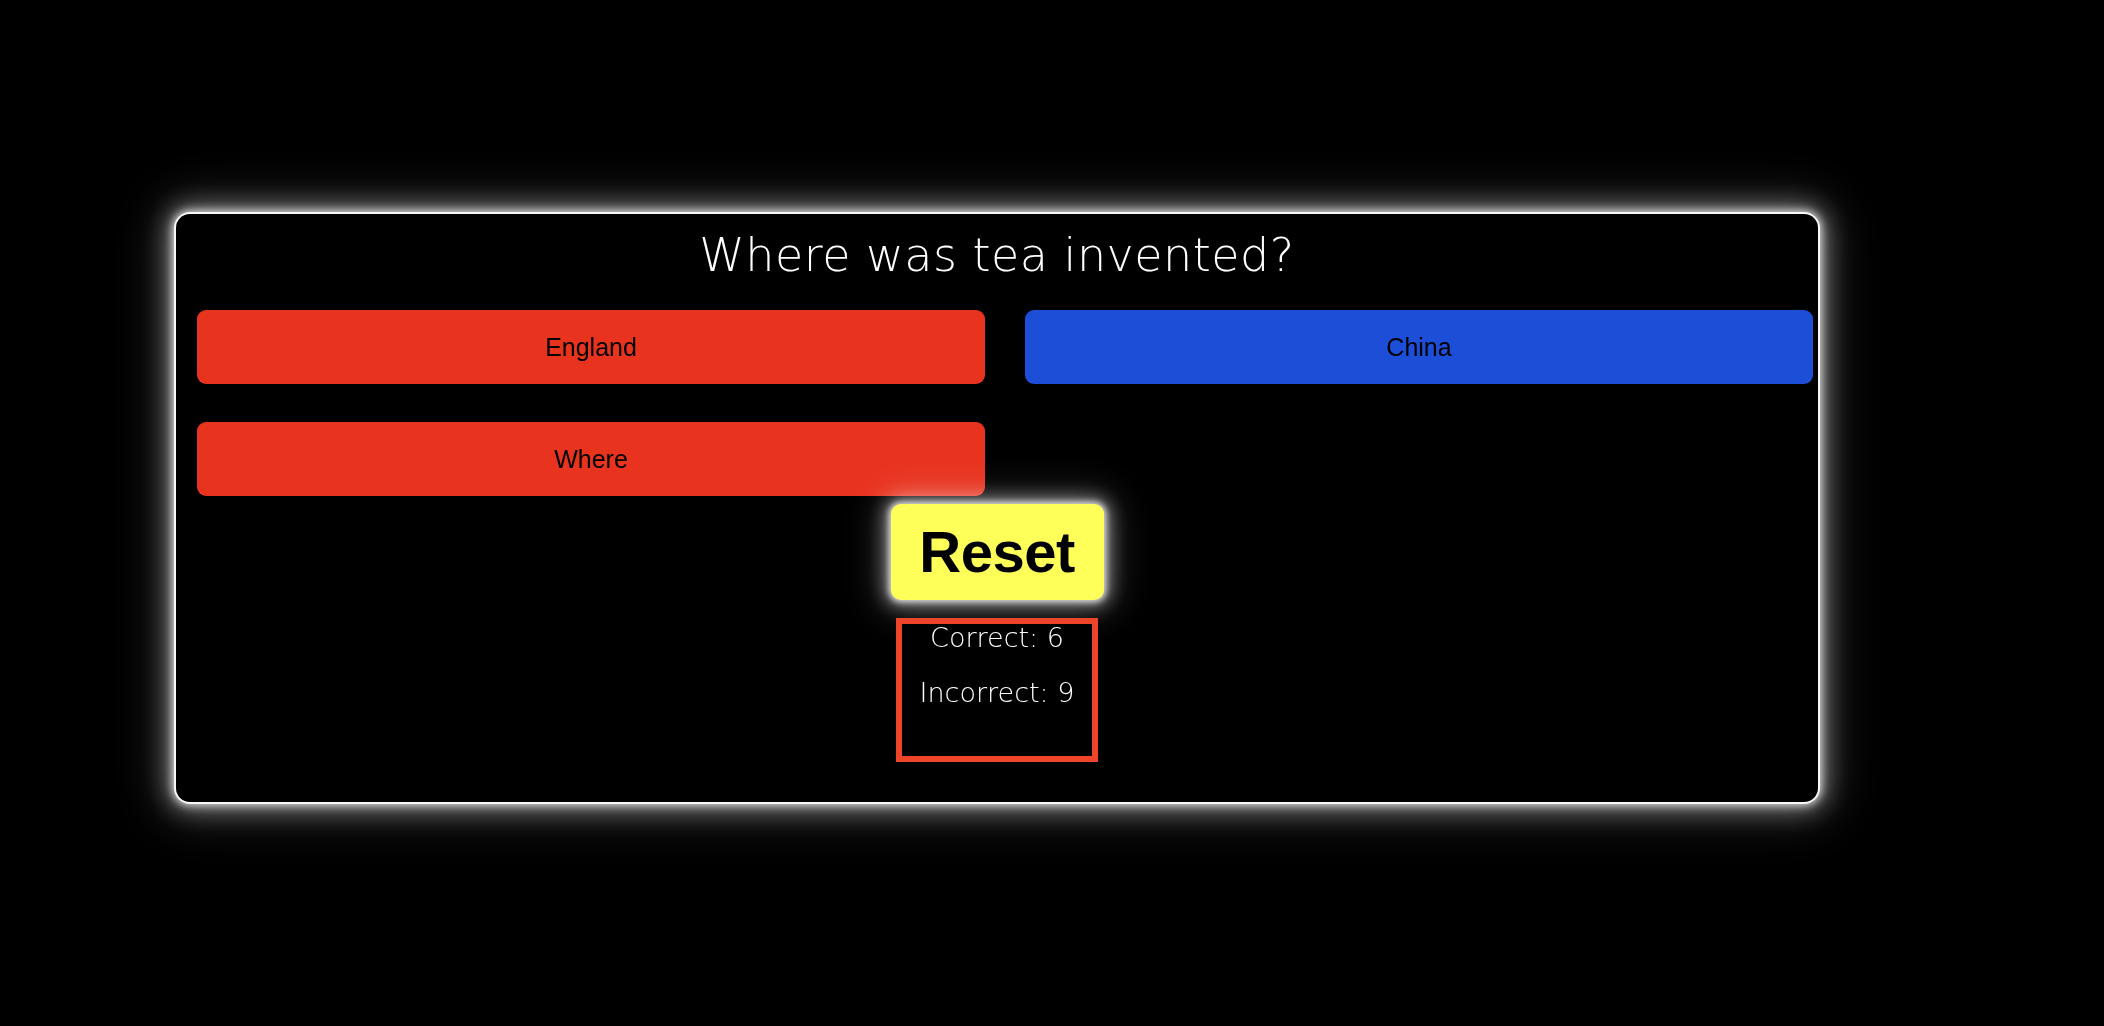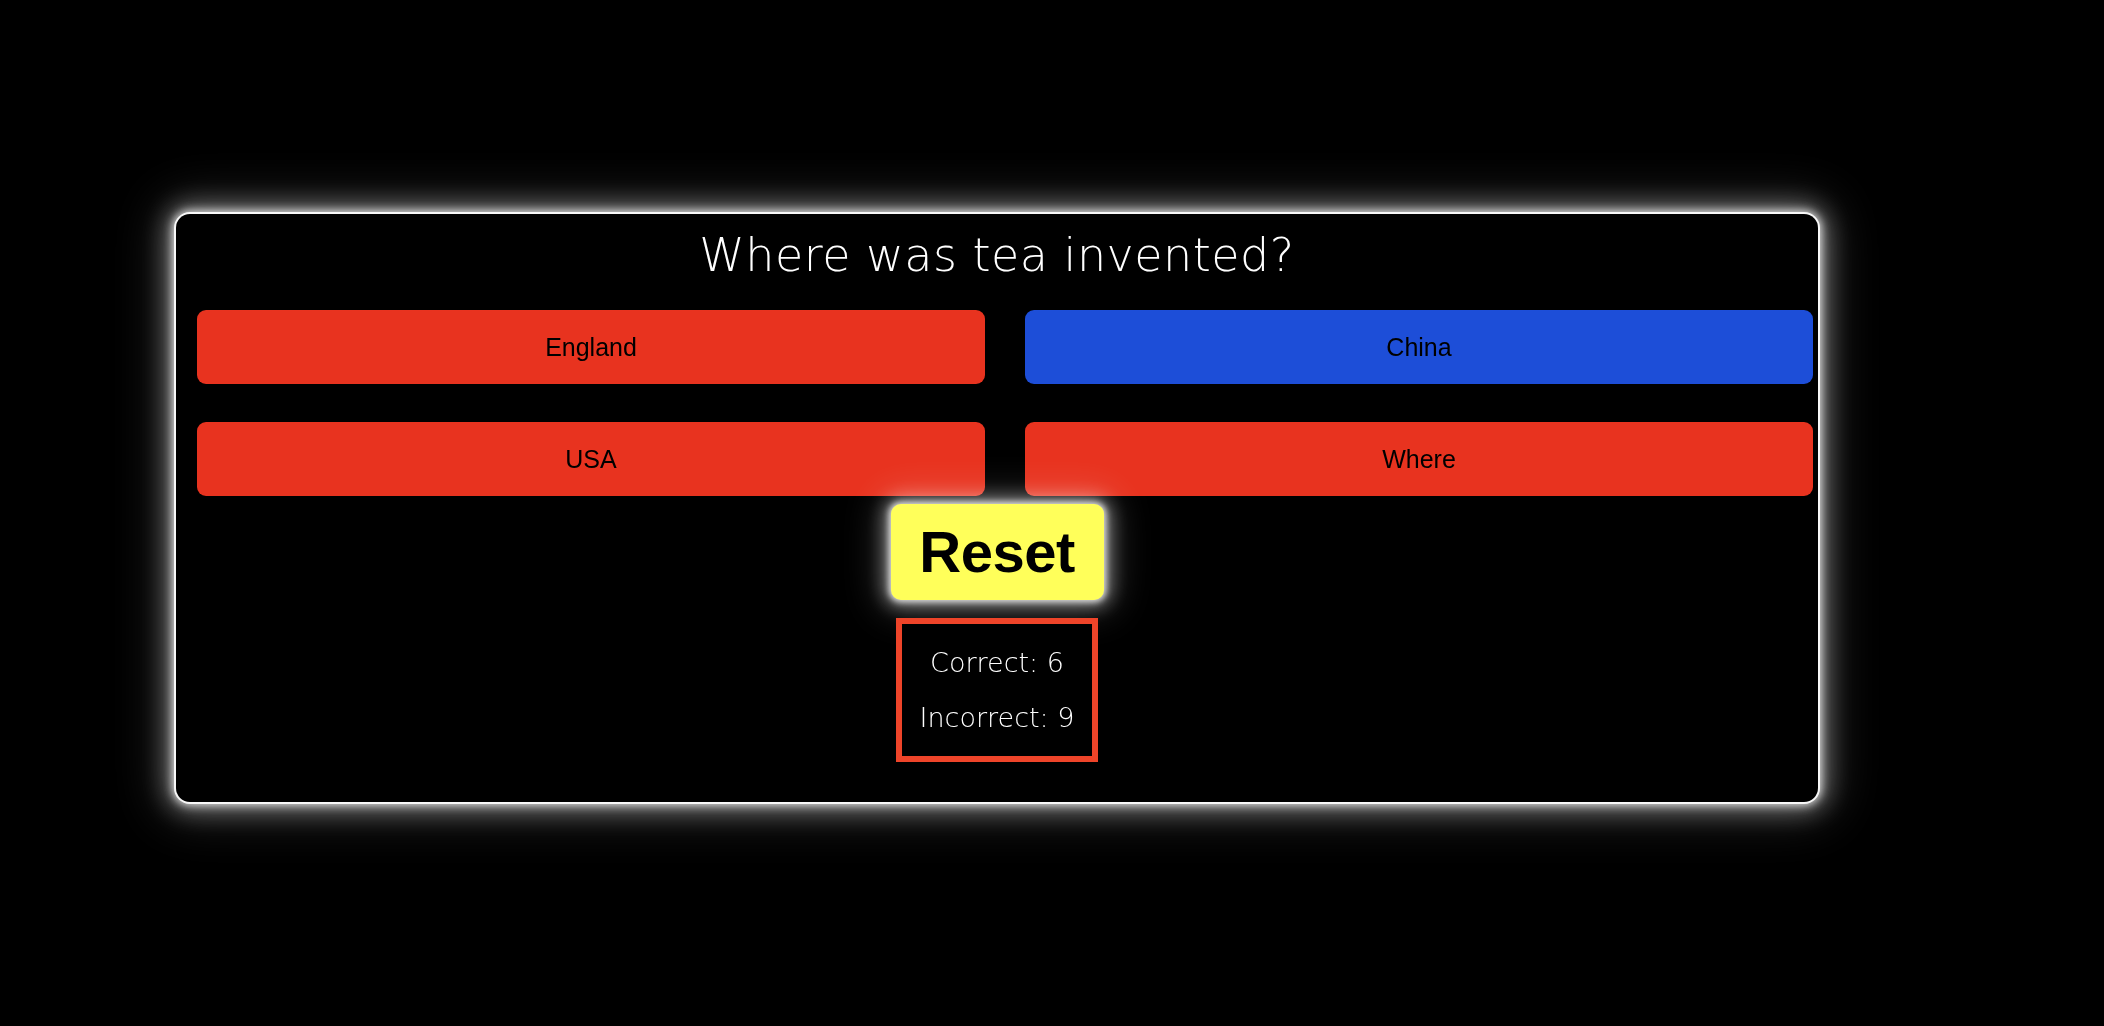--- a/index.html
+++ b/index.html
@@ -127,21 +127,21 @@
 
   .score-box {
     width: 202px;
     height: 144px;
     box-sizing: border-box;
     border: 6px solid #ee4429;
     background: #000000;
     display: flex;
     flex-direction: column;
     align-items: center;
-    justify-content: center;
+    justify-content: flex-start;
     gap: 28px;
   }
 
   .score-line {
     color: #ffffff;
     font-family: "DejaVu Sans", sans-serif;
     font-weight: 300;
     font-size: 27px;
     line-height: 1;
     white-space: nowrap;
@@ -152,21 +152,20 @@
 
 <div id="stage">
 
   <div class="quiz-card">
 
     <div class="quiz-title">Where was tea invented?</div>
 
     <div class="answers">
       <button class="answer-btn state-incorrect">England</button>
       <button class="answer-btn state-correct">China</button>
-      <button class="answer-btn state-incorrect">USA</button>
       <button class="answer-btn state-incorrect">Where</button>
     </div>
 
     <div class="reset-wrap">
       <button class="reset-btn">Reset</button>
     </div>
 
     <div class="score-wrap">
       <div class="score-box">
         <div class="score-line">Correct: 6</div>

